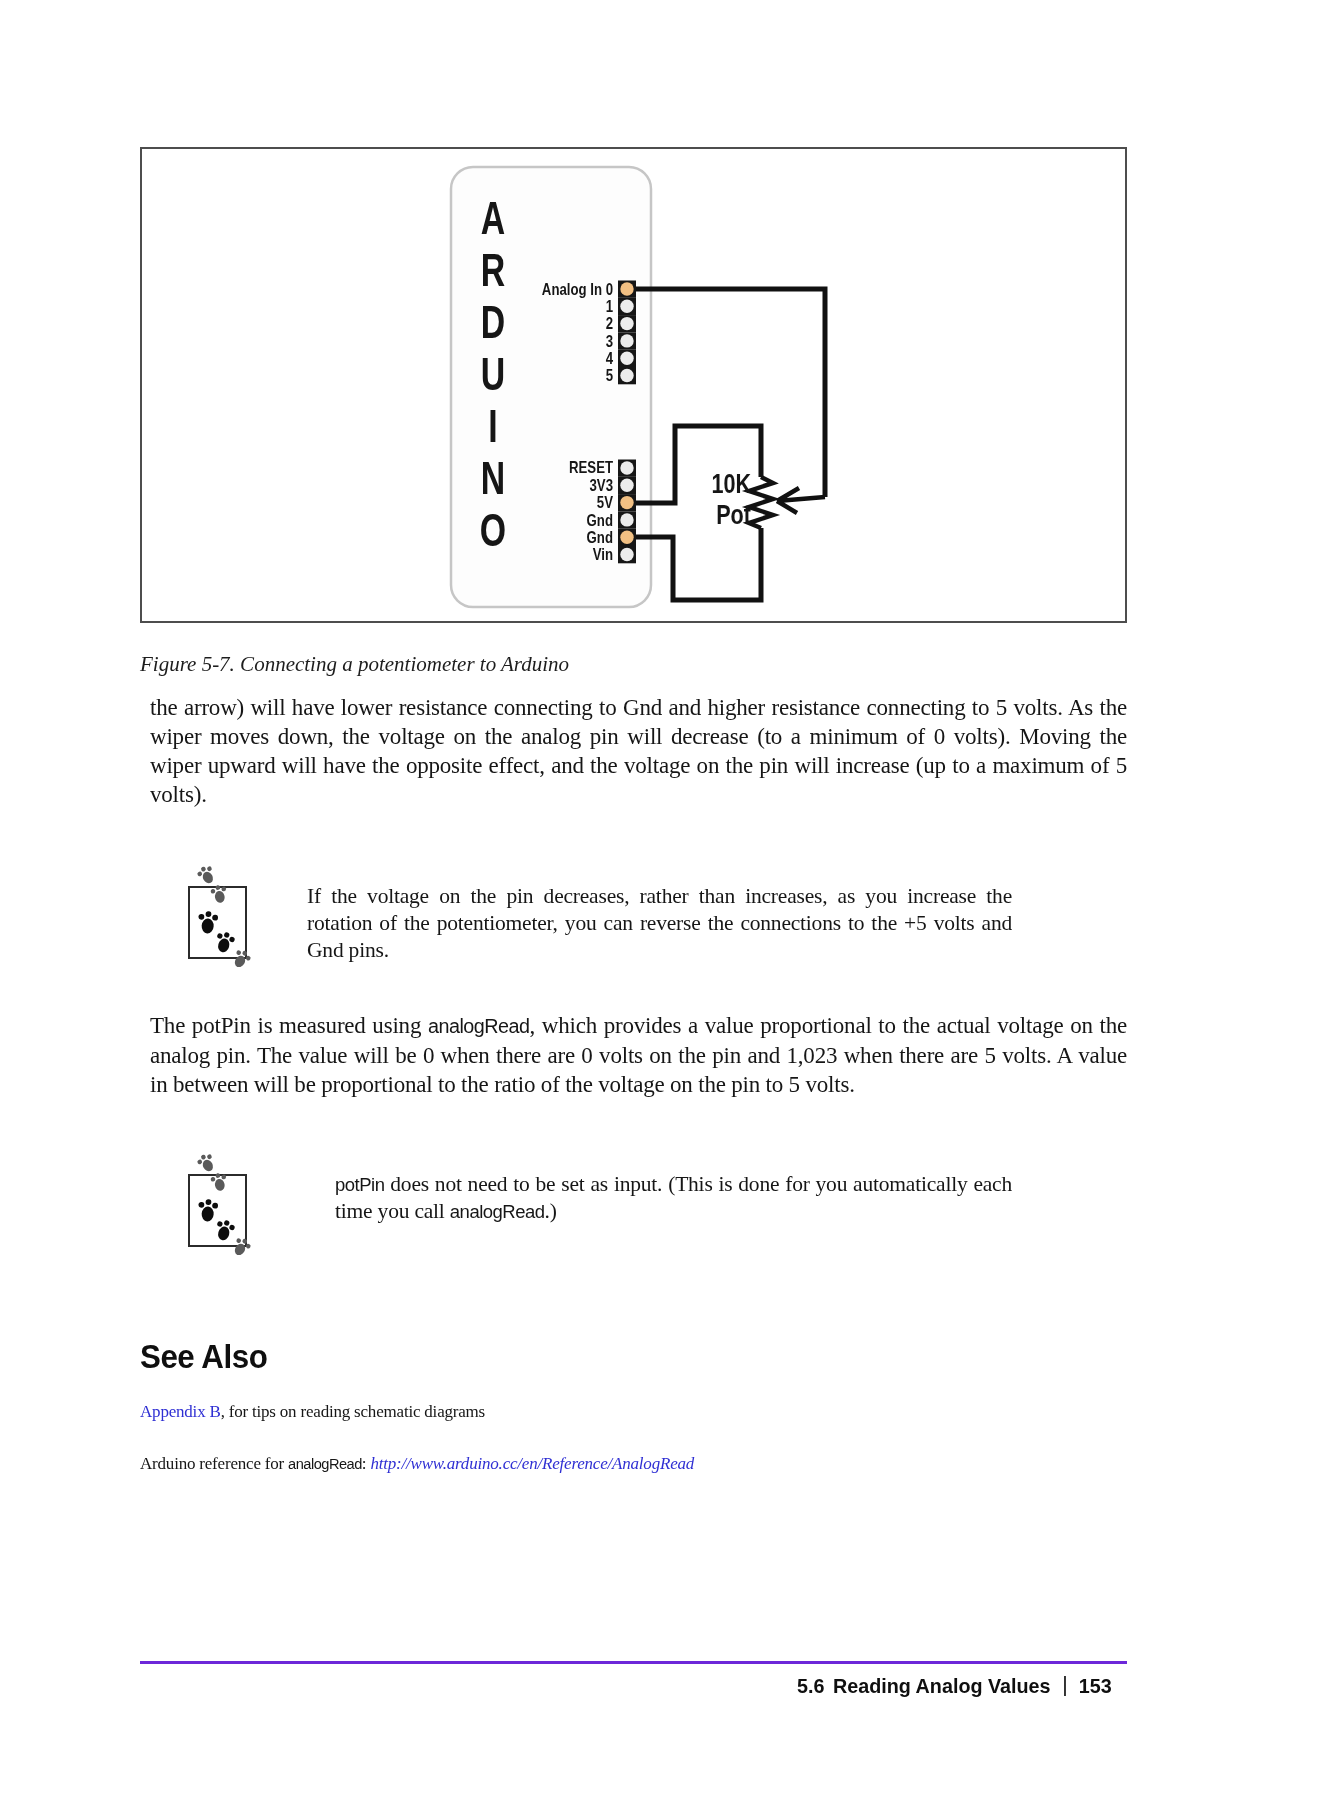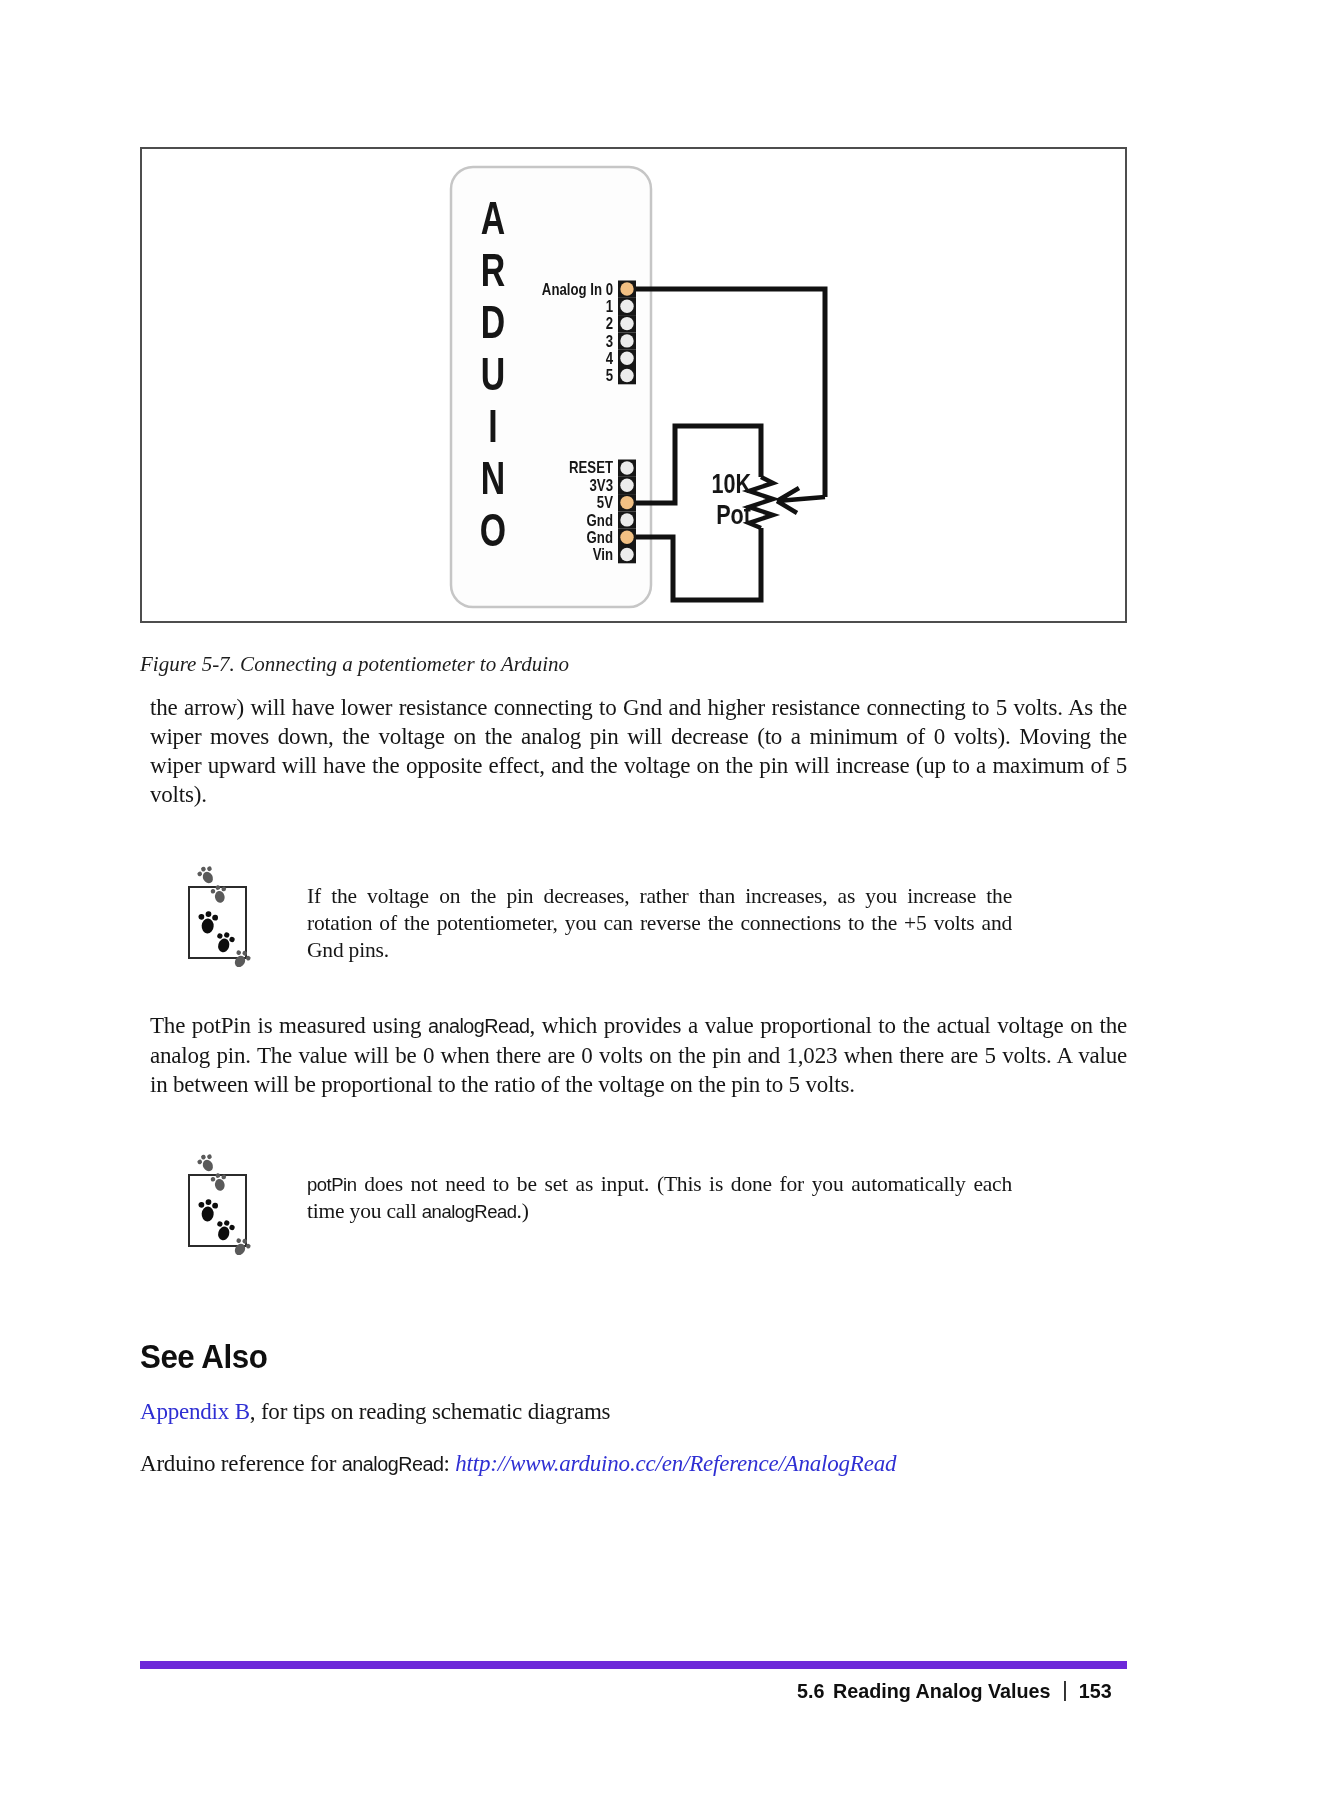--- a/index.html
+++ b/index.html
@@ -59,47 +59,47 @@
     font-size:0.86em;
     letter-spacing:-0.5px;
   }
   a{color:#2f2fd3;text-decoration:none;}
   a.url{font-style:italic;}
   
   .note{
     display:flex;align-items:flex-start;
     margin:54px 115px 0 45px;
   }
-  .note.second{margin-top:52px;}
+  .note.second{margin-top:52px;gap:28px;}
   .note-icon{flex:0 0 70px;}
   .note-text{
     margin-left:52px;padding-top:20px;
     font-size:21.5px;line-height:27px;
     text-align:justify;
     letter-spacing:-0.2px;
   }
   
   h2.see-also{
     margin:82px 0 0 0;
     font-family:"Liberation Sans", sans-serif;
     font-weight:bold;font-size:34px;line-height:38px;
     color:#0f0f0f;
     transform:scaleX(.92);transform-origin:left;
     letter-spacing:-0.5px;
   }
   p.sa{
     margin:22px 0 0 0;
-    font-size:23px;line-height:30px;
+    font-size:17px;line-height:30px;
     letter-spacing:-0.2px;
   }
   
   .footer{
     position:absolute;
     left:140px;top:1661px;width:987px;
-    border-top:8px solid #6d28d9;
+    border-top:3px solid #6d28d9;
     box-sizing:border-box;
     padding:10px 15px 0 0;
     text-align:right;
     font-family:"Liberation Sans", sans-serif;
     font-weight:bold;font-size:21px;
     color:#0f0f0f;
   }
   .footer-inner{display:inline-block;transform:scaleX(.94);transform-origin:right;}
   .footer .sec{margin-right:9px;}
   .pipe{

